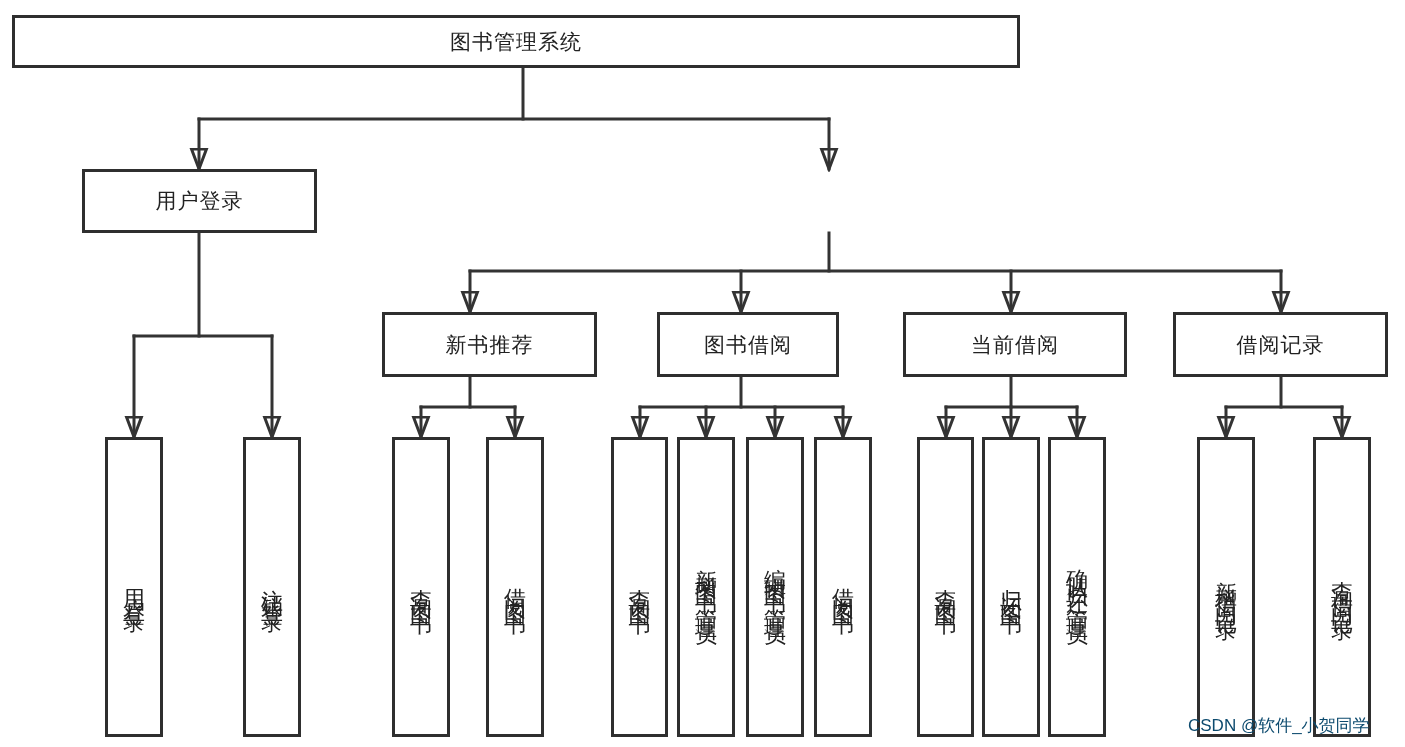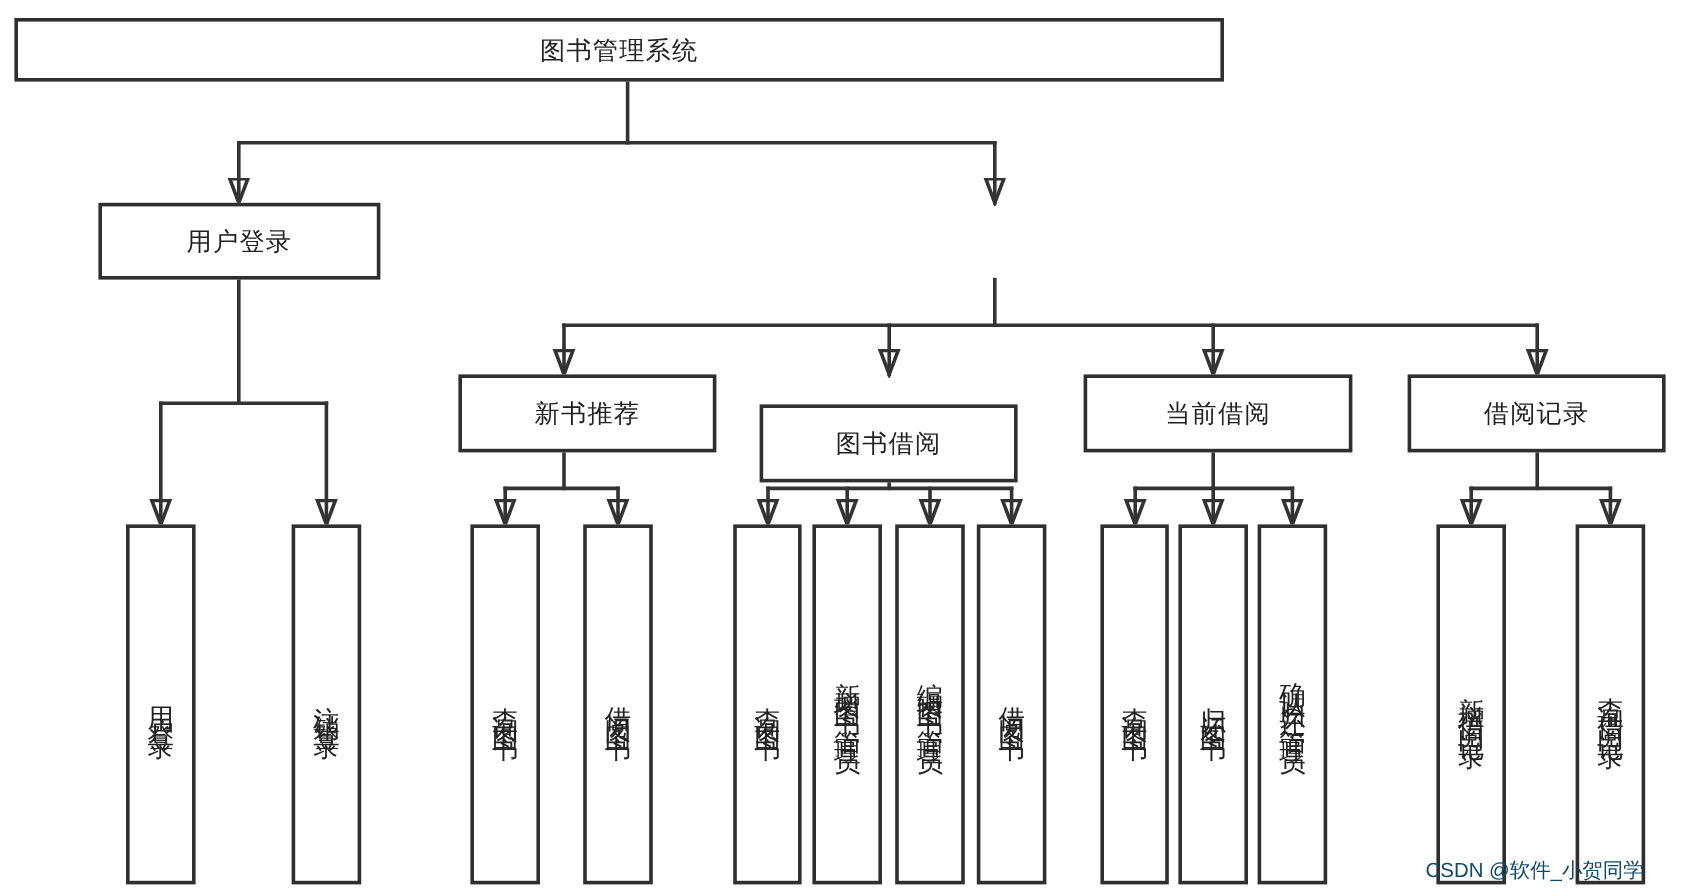--- a/index.html
+++ b/index.html
@@ -119,21 +119,21 @@
     <span class="lbl">图书管理系统</span>
   </div>
 
   <div class="node hbox" style="left:82px; top:169px; width:235px; height:64px;">
     <span class="lbl">用户登录</span>
   </div>
 
   <div class="node hbox" style="left:362px; top:312px; width:215px; height:65px;margin-left:20px;">
     <span class="lbl">新书推荐</span>
   </div>
-  <div class="node hbox" style="left:633px; top:312px; width:215px; height:65px;margin-top:25px;">
+  <div class="node hbox" style="left:657px; top:312px; width:182px; height:65px;">
     <span class="lbl">图书借阅</span>
   </div>
   <div class="node hbox" style="left:903px; top:312px; width:224px; height:65px;">
     <span class="lbl">当前借阅</span>
   </div>
   <div class="node hbox" style="left:1173px; top:312px; width:215px; height:65px;">
     <span class="lbl">借阅记录</span>
   </div>
 
   <div class="node vbox" style="left:105px; top:437px; width:58px; height:300px;">

